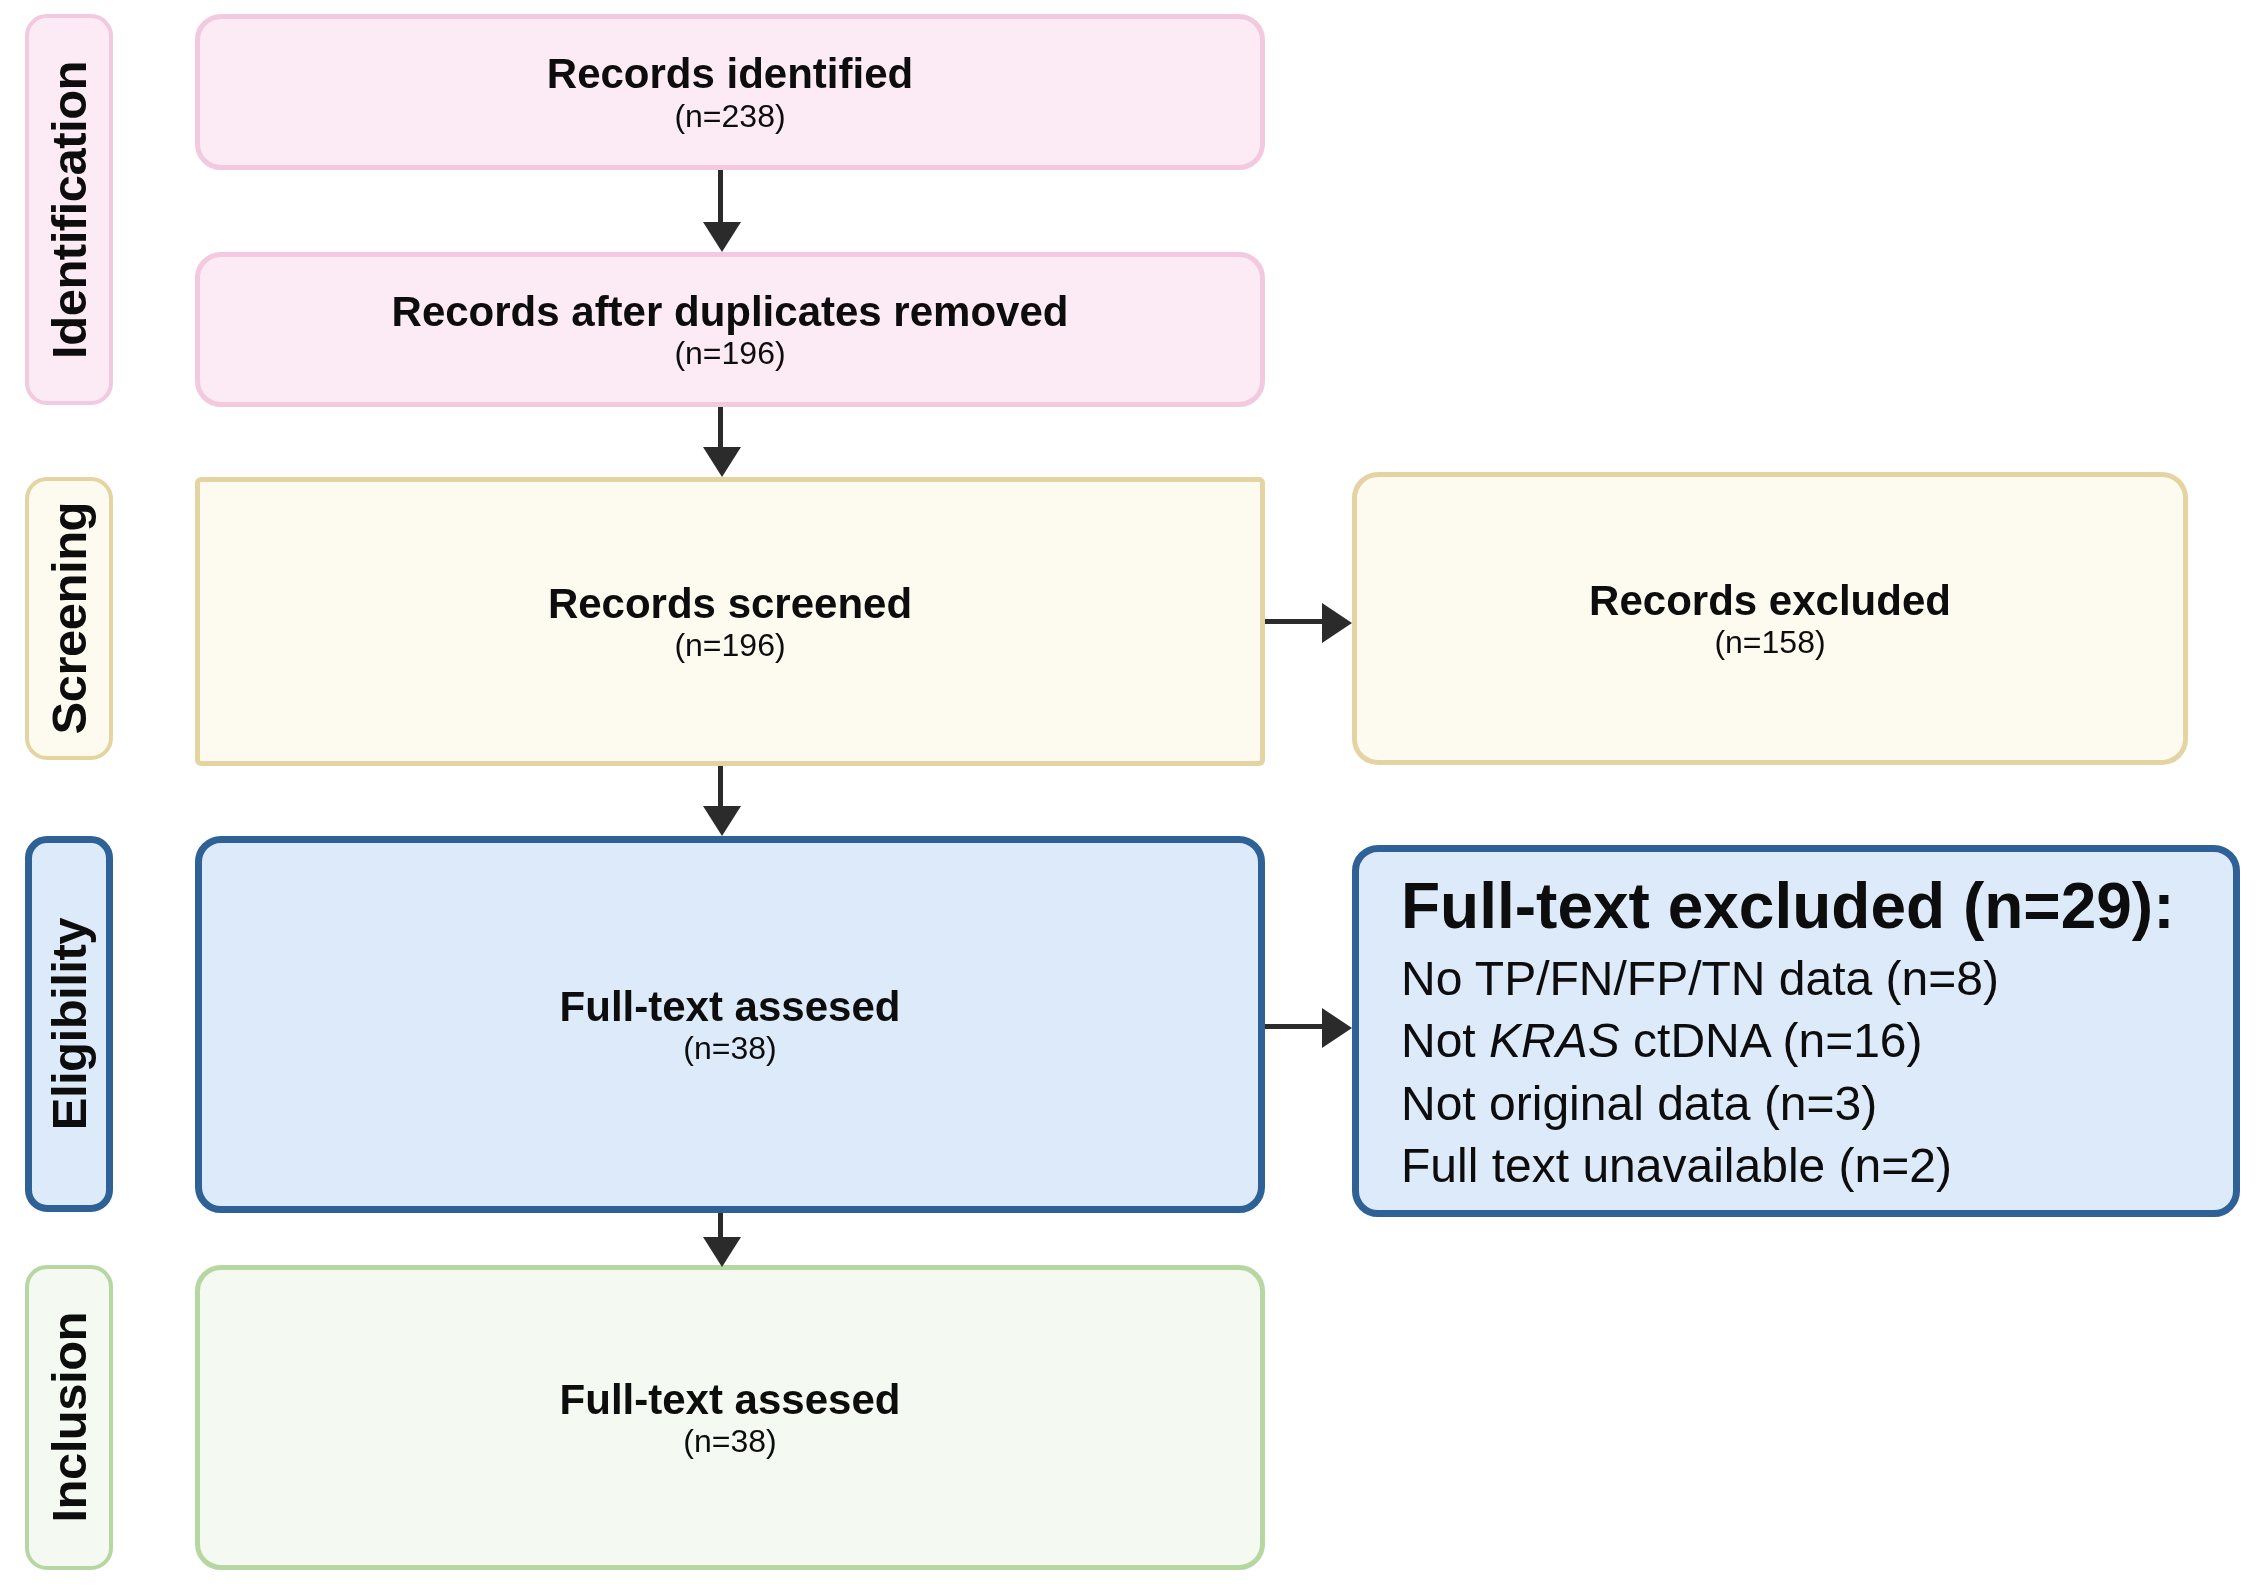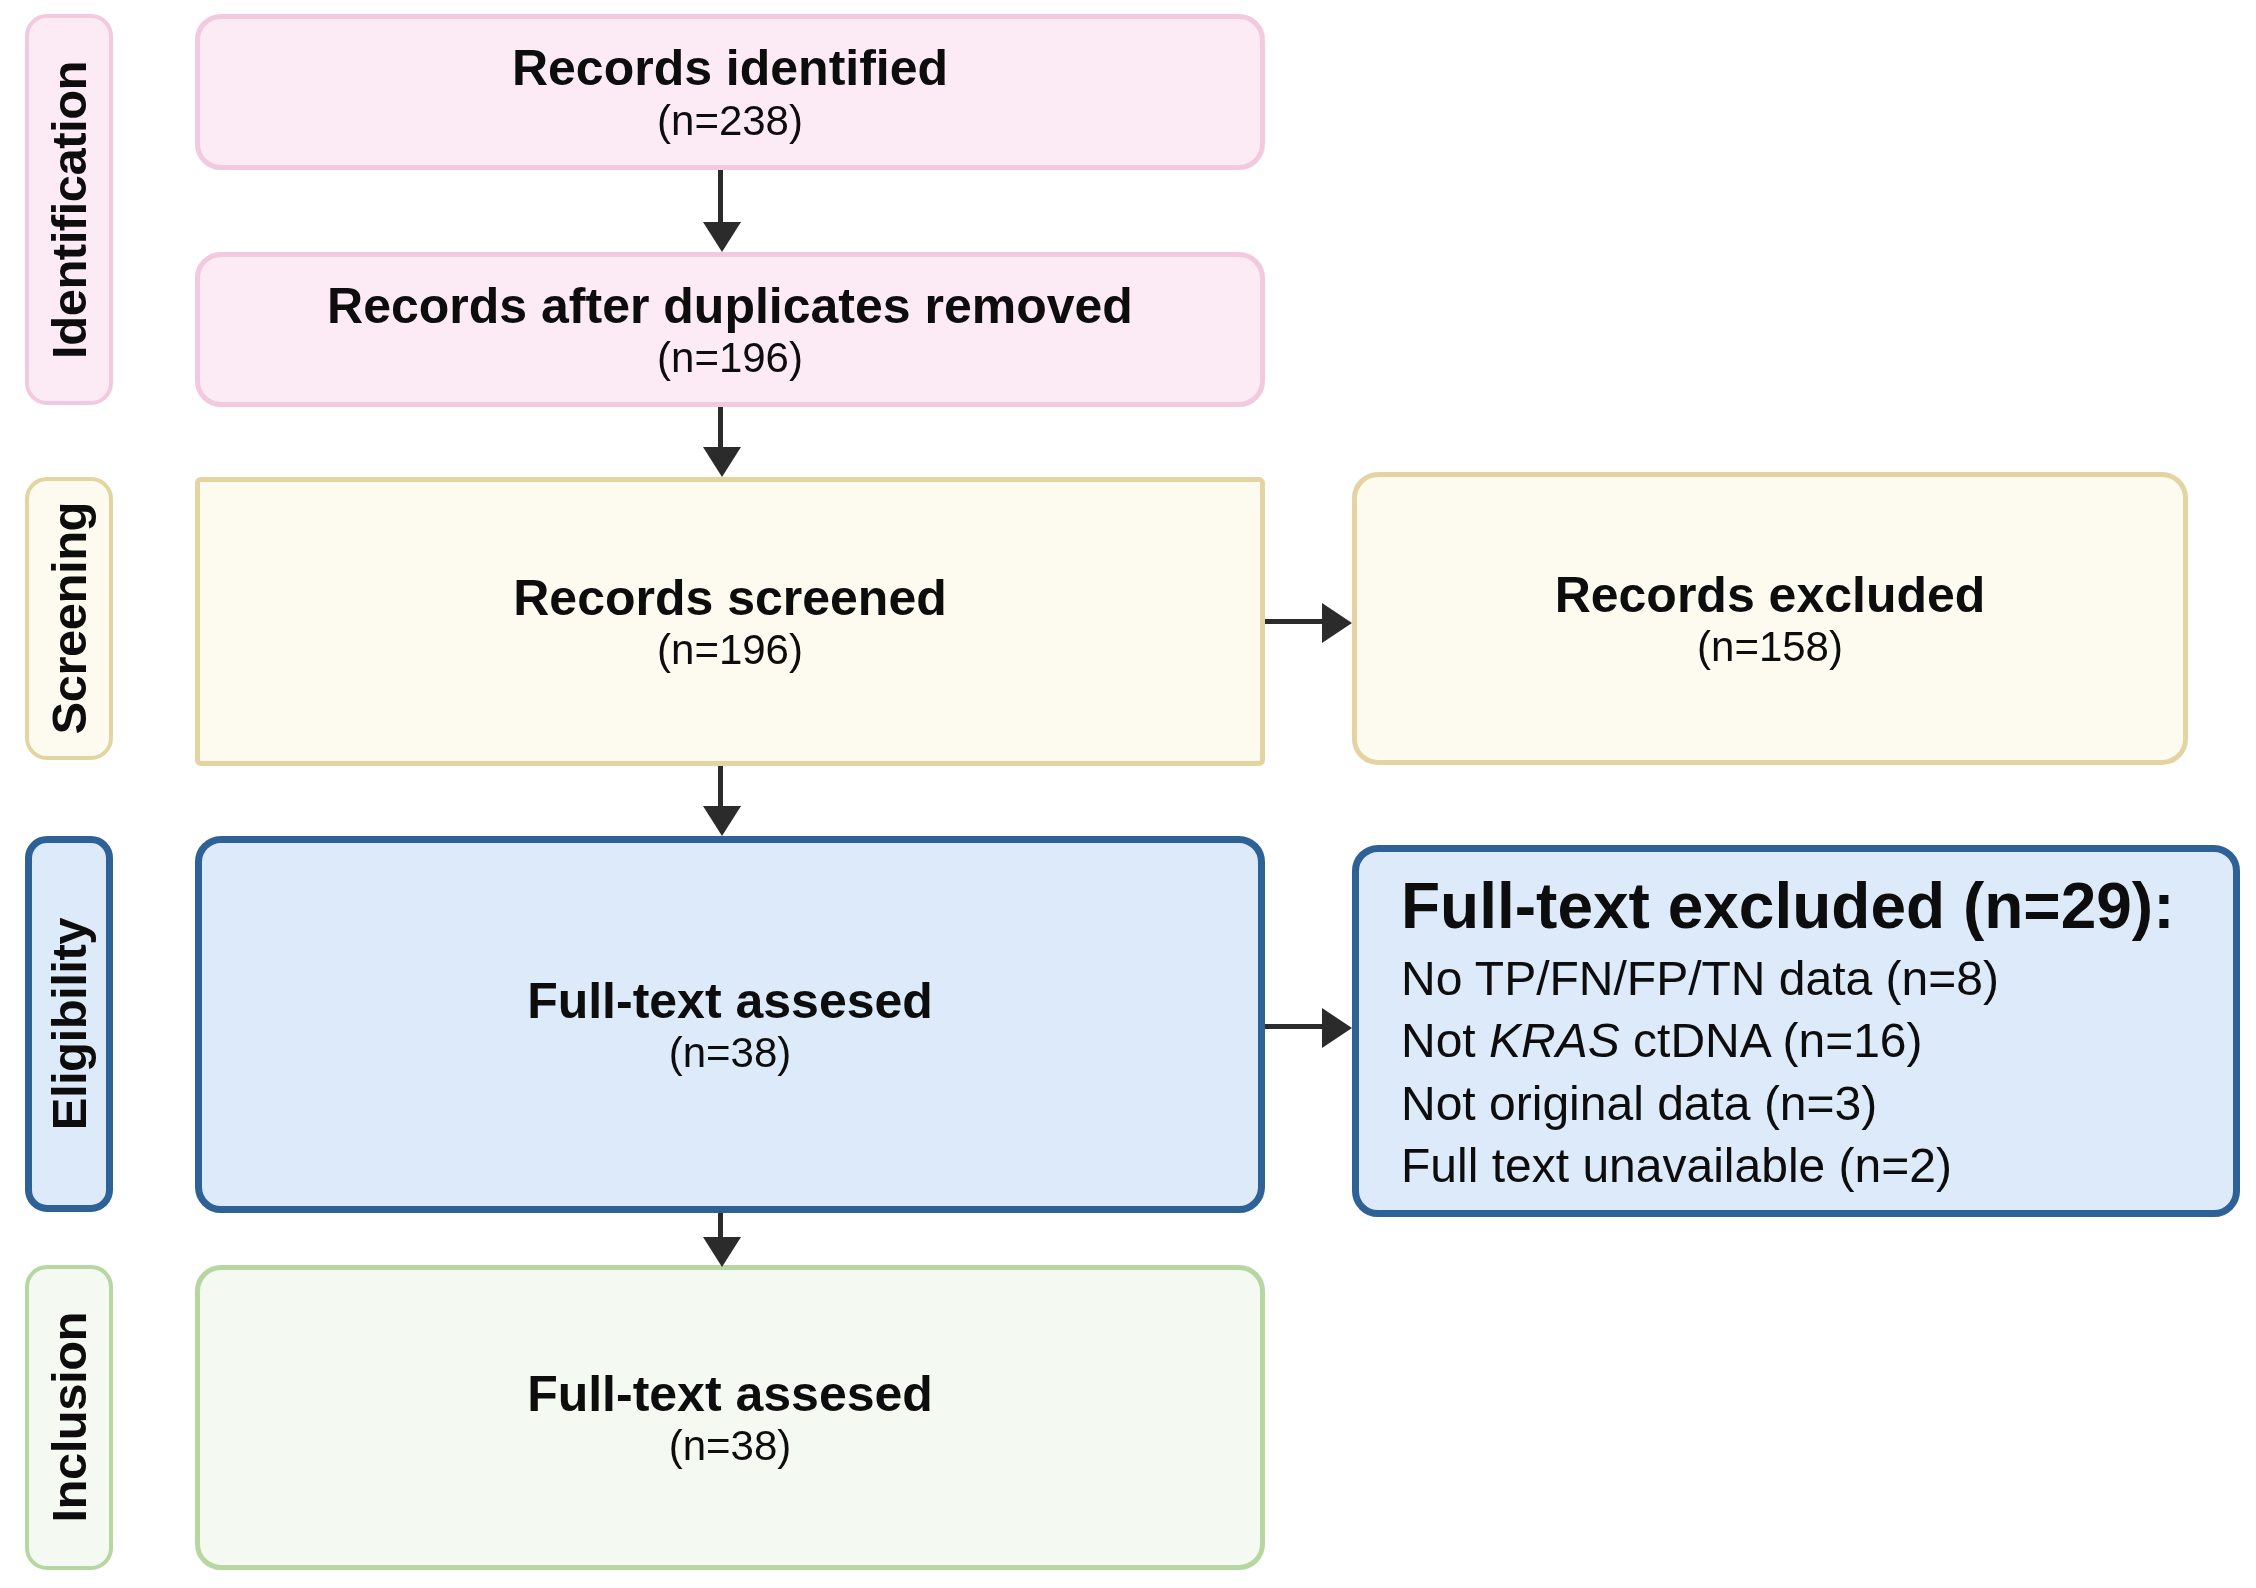--- a/index.html
+++ b/index.html
@@ -17,22 +17,22 @@
       white-space:nowrap;color:#0d0d0d;}
 
   .tab-identification{top:14px;height:391px;background:#fcebf4;border:4px solid #f2c9df;}
   .tab-screening     {top:477px;height:283px;background:#fdfbf0;border:4px solid #e4d4a2;}
   .tab-eligibility   {top:836px;height:376px;background:#ddeafa;border:7px solid #2e6296;}
   .tab-inclusion     {top:1265px;height:305px;background:#f4faf1;border:4px solid #b6d7a1;}
 
   
   .fbox{position:absolute;box-sizing:border-box;border-radius:26px;
         display:flex;flex-direction:column;align-items:center;justify-content:center;}
-  .fbox .line1{font-weight:bold;font-size:50px;line-height:1.13;white-space:nowrap;}
-  .fbox .line2{font-weight:normal;font-size:42px;line-height:1.13;white-space:nowrap;text-align:right;}
+  .fbox .line1{font-weight:bold;font-size:42px;line-height:1.13;white-space:nowrap;}
+  .fbox .line2{font-weight:normal;font-size:32px;line-height:1.13;white-space:nowrap;text-align:right;}
 
   .pink  {background:#fcebf4;border:5px solid #f2c9df;}
   .yellow{background:#fdfbf0;border:5px solid #e4d4a2;}
   .blue  {background:#ddeafa;border:7px solid #2e6296;}
   .green {background:#f4faf1;border:5px solid #b6d7a1;}
 
   .box-identified      {left:195px;top:14px;  width:1070px;height:156px;}
   .box-dedup           {left:195px;top:252px; width:1070px;height:155px;}
   .box-screened        {left:195px;top:477px; width:1070px;height:289px;border-radius:6px;}
   .box-excluded        {left:1352px;top:472px;width:836px;height:293px;}

